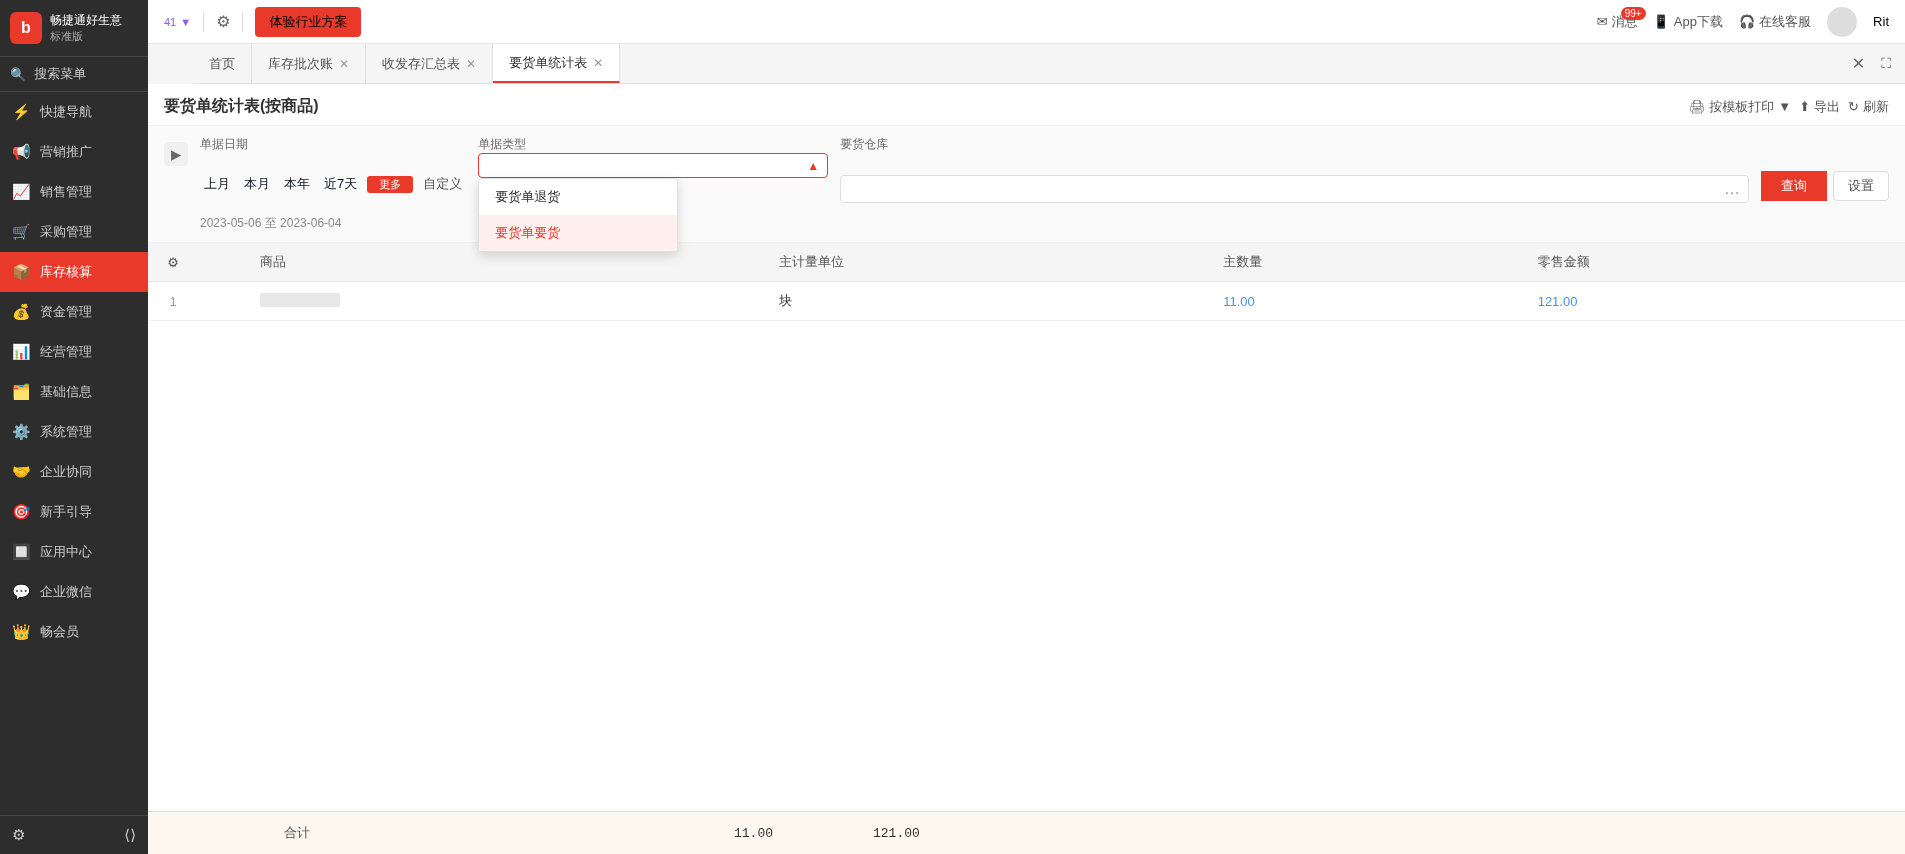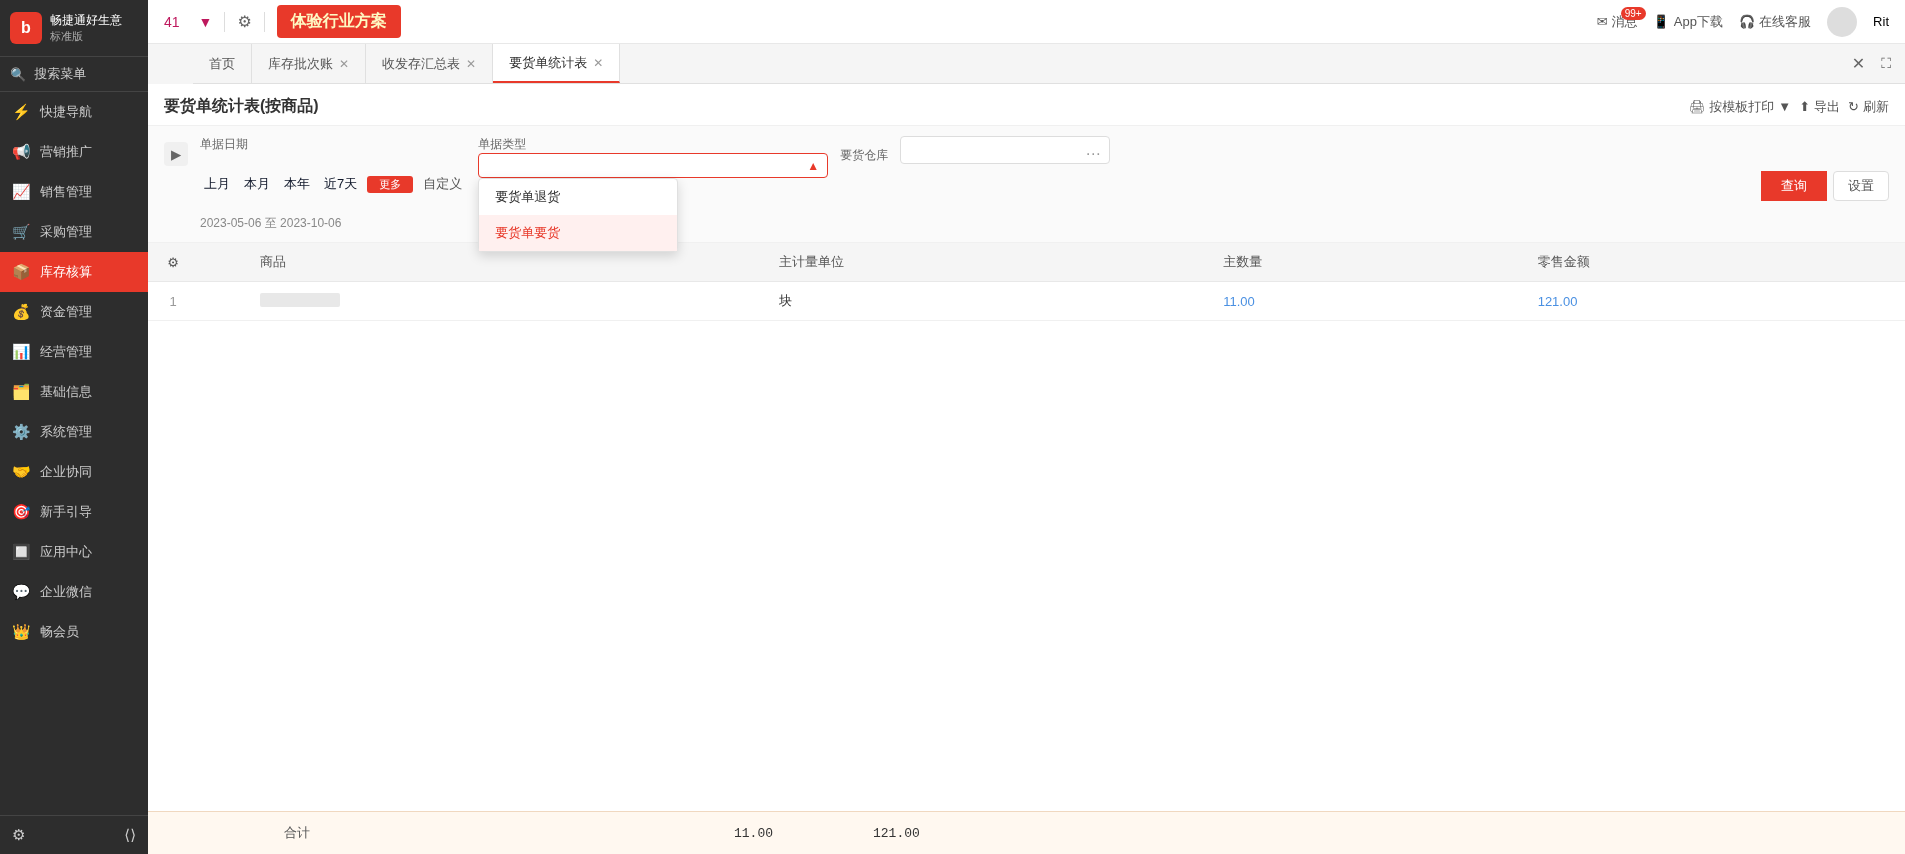--- a/index.html
+++ b/index.html
@@ -94,36 +94,35 @@
       flex-shrink: 0;
     }
     .topbar-left {
       display: flex;
       align-items: center;
       gap: 8px;
     }
     .topbar-store {
       display: flex;
       align-items: center;
-      gap: 19px;
-      color: #be185d;
-      font-size: 14px;
+      gap: 4px;
+      color: #8b5cf6;
+      font-size: 11px;
       cursor: pointer;
     }
     .topbar-divider { width: 1px; height: 20px; background: #ddd; margin: 0 4px; }
     .topbar-settings { color: #666; cursor: pointer; font-size: 16px; }
     .btn-trial {
       background: #e8392a;
-      color: #fef9c3;
+      color: #000000;
       border: none;
       padding: 6px 14px;
       border-radius: 4px;
       cursor: pointer;
-      font-size: 16px;
-      font-weight: bold;
+      font-size: 13px;
     }
     .topbar-right {
       display: flex;
       align-items: center;
       gap: 16px;
     }
     .topbar-right .top-action {
       display: flex;
       align-items: center;
       gap: 4px;
@@ -307,24 +306,23 @@
       border: none;
       outline: none;
       font-size: 13px;
       color: #333;
       background: transparent;
     }
     .filter-type-arrow { color: #e8392a; cursor: pointer; font-size: 12px; }
 
     .filter-warehouse-group {
       display: flex;
-      flex-direction: row;
-      gap: 12px;
+      flex-direction: column;
+      gap: 22px;
       flex: 1;
-      align-items: flex-end;
     }
     .warehouse-input-wrapper {
       display: flex;
       align-items: center;
       border: 1px solid #ddd;
       border-radius: 4px;
       background: #fff;
       padding: 4px 8px;
     }
     .warehouse-input { flex: 1; border: none; outline: none; font-size: 13px; color: #333; background: transparent; }
@@ -598,21 +596,21 @@
       <div class="filter-group">
         <span class="filter-label">单据日期</span>
         <div class="filter-date-row">
           <span class="date-shortcut">上月</span>
           <span class="date-shortcut">本月</span>
           <span class="date-shortcut">本年</span>
           <span class="date-shortcut">近7天</span>
           <span class="date-shortcut more-btn">更多</span>
           <span class="date-shortcut custom">自定义</span>
         </div>
-        <span class="date-range-text">2023-05-06 至 2023-10-06</span>
+        <span class="date-range-text">2023-05-06 至 2023-06-04</span>
       </div>
 
       <div class="filter-type-group" style="position:relative;">
         <span class="filter-label">单据类型</span>
         <div class="filter-type-input-wrapper">
           <input type="text" class="filter-type-input" value="" style="">
           <span class="filter-type-arrow">▲</span>
         </div>
 
         <div class="dropdown-menu">

